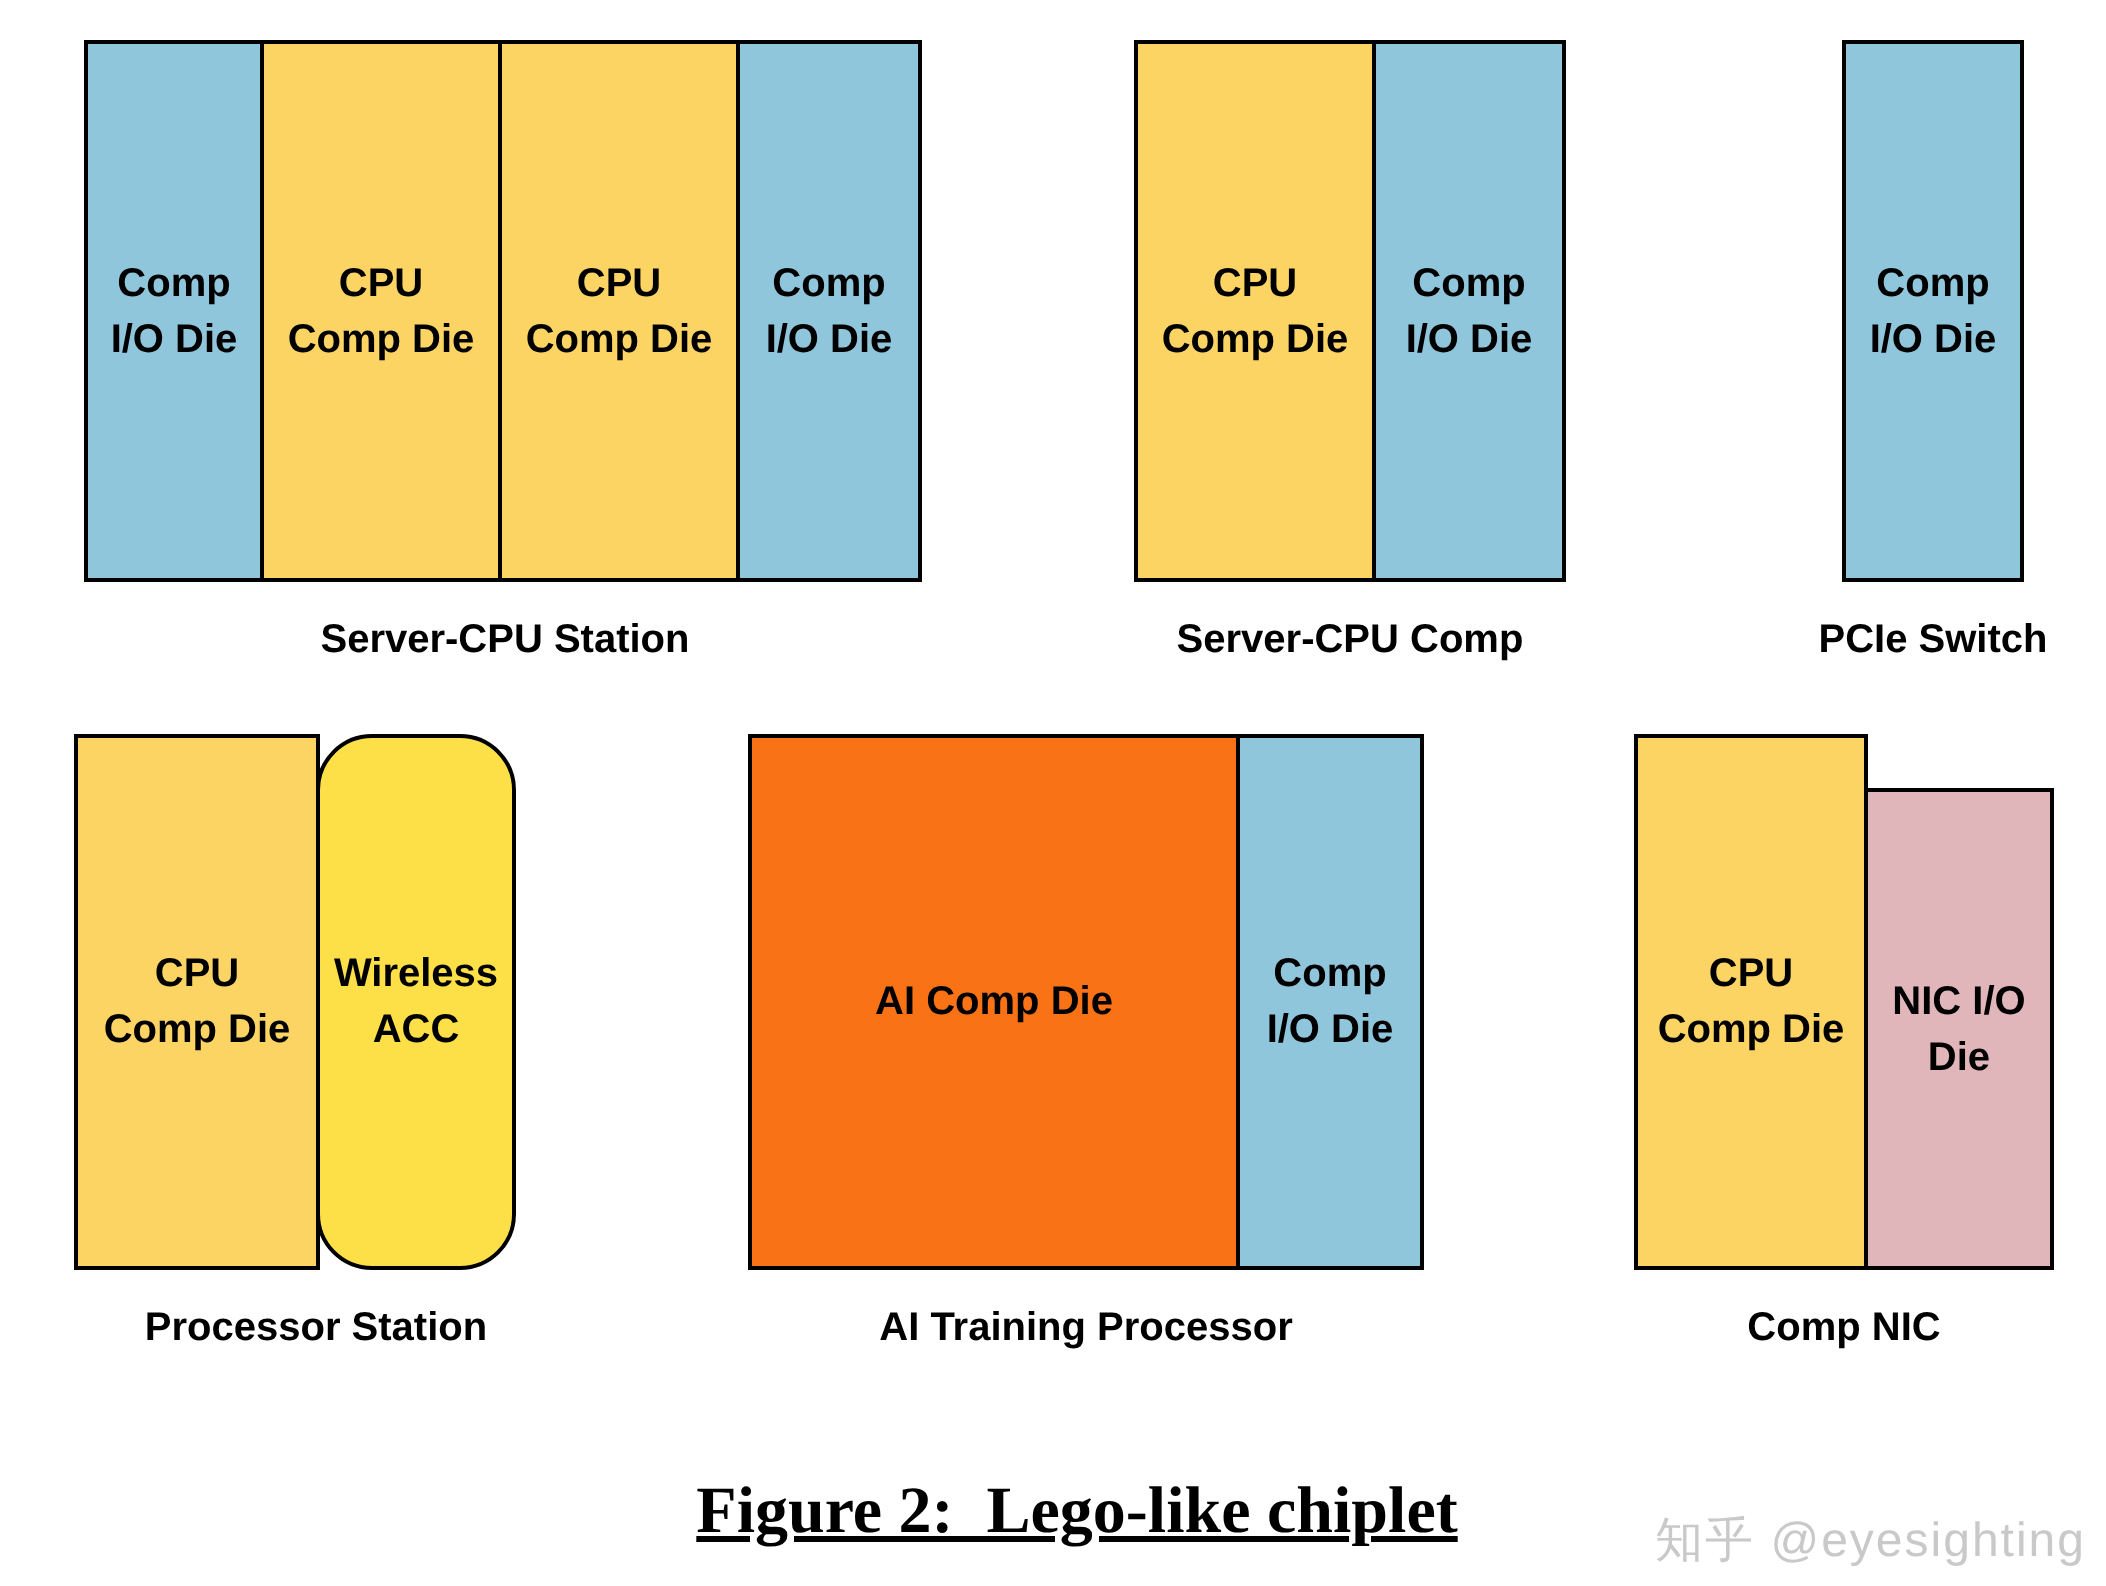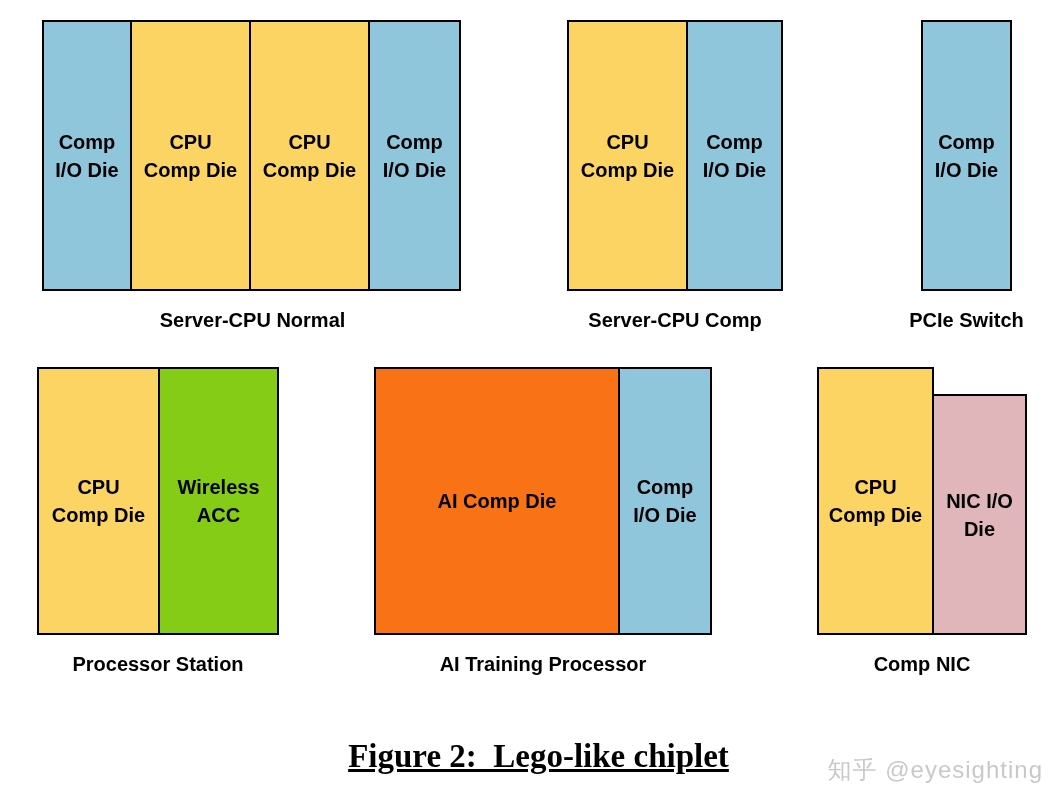--- a/index.html
+++ b/index.html
@@ -86,21 +86,21 @@
     <div class="dies">
       <div class="die" style="width: 90px; background-color: rgb(143, 198, 220);">Comp
 I/O Die</div>
       <div class="die" style="width: 121px; background-color: rgb(251, 212, 100);">CPU
 Comp Die</div>
       <div class="die" style="width: 121px; background-color: rgb(251, 212, 100);">CPU
 Comp Die</div>
       <div class="die" style="width: 93px; background-color: rgb(143, 198, 220);">Comp
 I/O Die</div>
     </div>
-    <div class="group-label">Server-CPU Normal</div>
+    <div class="group-label">Server-CPU Station</div>
   </div>
 
   <div class="group" style="left:555px; top:20px; width:216px; height:271px;">
     <div class="dies">
       <div class="die" style="width: 121px; background-color: rgb(251, 212, 100);">CPU
 Comp Die</div>
       <div class="die" style="width: 97px; background-color: rgb(143, 198, 220);">Comp
 I/O Die</div>
     </div>
     <div class="group-label">Server-CPU Comp</div>
@@ -111,21 +111,21 @@
       <div class="die" style="width: 91px; background-color: rgb(143, 198, 220);">Comp
 I/O Die</div>
     </div>
     <div class="group-label">PCIe Switch</div>
   </div>
 
   <div class="group" style="left:25px; top:367px; width:242px; height:268px;">
     <div class="dies">
       <div class="die" style="width: 123px; background-color: rgb(251, 212, 100);">CPU
 Comp Die</div>
-      <div class="die" style="width: 121px; background-color: #84cc16;">Wireless
+      <div class="die" style="width: 100px; background-color: #fde047; border-radius: 28px;">Wireless
 ACC</div>
     </div>
     <div class="group-label">Processor Station</div>
   </div>
 
   <div class="group" style="left:362px; top:367px; width:338px; height:268px;">
     <div class="dies">
       <div class="die" style="width: 246px; background-color: #f97316;">AI Comp Die</div>
       <div class="die" style="width: 94px; background-color: rgb(143, 198, 220);">Comp
 I/O Die</div>

